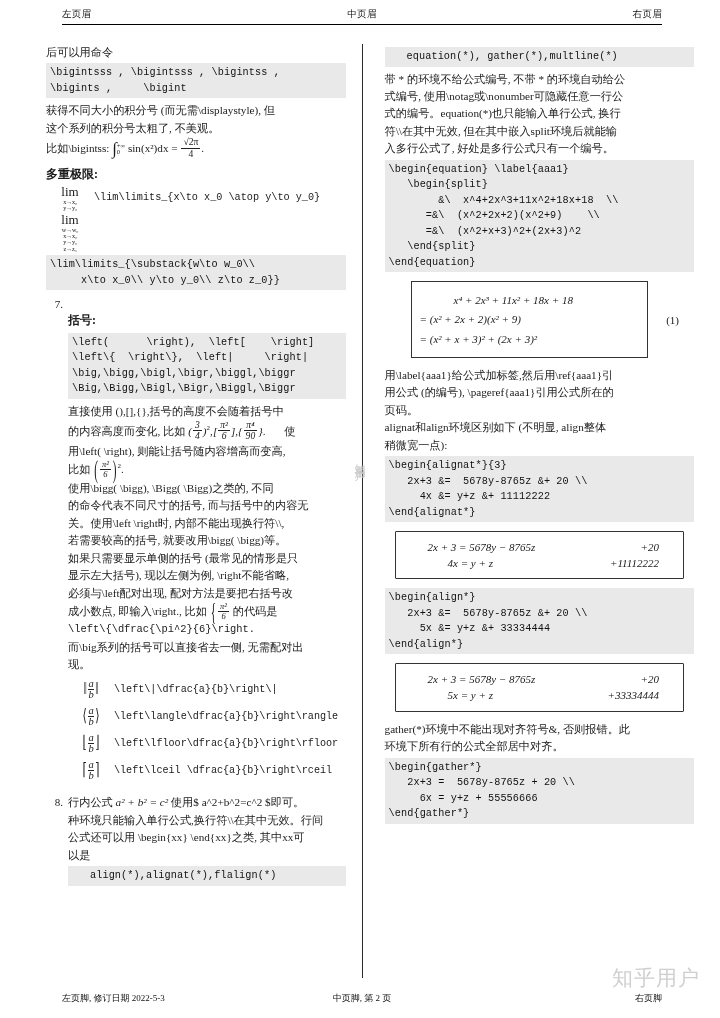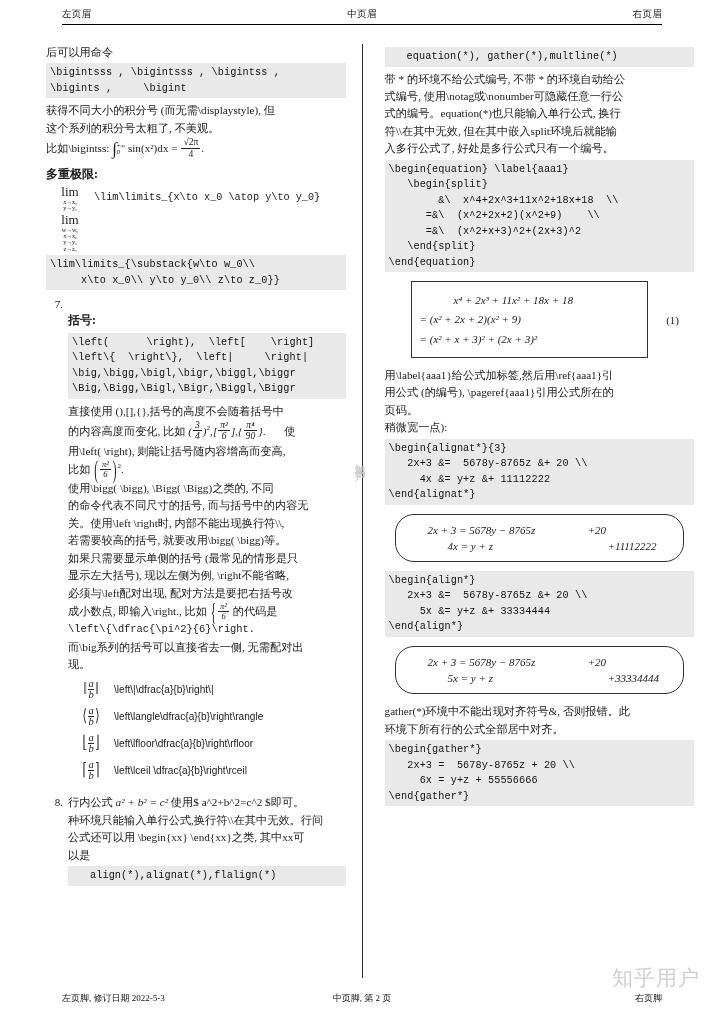--- a/index.html
+++ b/index.html
@@ -213,21 +213,21 @@
     height: 27px;
   }
   .brk-sym {
     width: 46px;
     flex: 0 0 46px;
     text-align: center;
     font-style: normal;
     font-size: 11px;
   }
   .brk-code {
-    font-family: Liberation Sans, sans-serif;
+    font-family: Liberation Mono, monospace;
     font-size: 10.1px;
   }
   .stackfrac {
     display: inline-block;
     text-align: center;
     font-style: italic;
     font-size: 10.5px;
     line-height: 1.02;
     vertical-align: middle;
     margin: 0 1px;
@@ -236,34 +236,34 @@
   .stackfrac .den { display: block; border-top: 1px solid #222; }
 
   
   .eqbox {
     border: 1px solid #333;
     margin: 9px 10px 9px 10px;
     padding: 7px 8px;
     position: relative;
     font-size: 11px;
   }
-  .eqbox-round { border-radius: 19px; }
+  .eqbox-round { border-radius: 1px; }
   .eqnum {
     position: absolute;
     right: -32px;
     top: 50%;
     transform: translateY(-50%);
     font-style: normal;
     font-size: 11px;
   }
   .eqline { white-space: nowrap; margin: 3px 0; }
   .eqline.r1 { padding-left: 34px; }
   .twocolrow { display: flex; }
   .twocolrow .lhs { flex: 0 0 160px; text-align: left; padding-left: 24px; }
-  .twocolrow .rhs { flex: 1 1 auto; padding-right: 16px; }
+  .twocolrow .rhs { flex: 1 1 auto; text-align: right; padding-right: 16px; }
 
   .eqbox-outer { position: relative; }
 
   
   .wm-vert {
     position: absolute;
     left: 352px;
     top: 455px;
     font-size: 11px;
     color: #c9c9c9;
@@ -457,20 +457,21 @@
           <div class="eqline math">= (x² + 2x + 2)(x² + 9)</div>
           <div class="eqline math">= (x² + x + 3)² + (2x + 3)²</div>
           <span class="eqnum">(1)</span>
         </div>
       </div>
 
       <p class="para">用\label{aaa1}给公式加标签,然后用\ref{aaa1}引</p>
       <p class="para">用公式 (的编号), \pageref{aaa1}引用公式所在的</p>
       <p class="para gap-m">页码。</p>
 
+      <p class="para">alignat和align环境区别如下 (不明显, align整体</p>
       <p class="para">稍微宽一点):</p>
 
       <div class="verb">\begin{alignat*}{3}
    2x+3 &amp;=  5678y-8765z &amp;+ 20 \\
      4x &amp;= y+z &amp;+ 11112222
 \end{alignat*}</div>
 
       <div class="eqbox eqbox-round">
         <div class="twocolrow">
           <div class="lhs math">2x + 3 = 5678y − 8765z</div>

